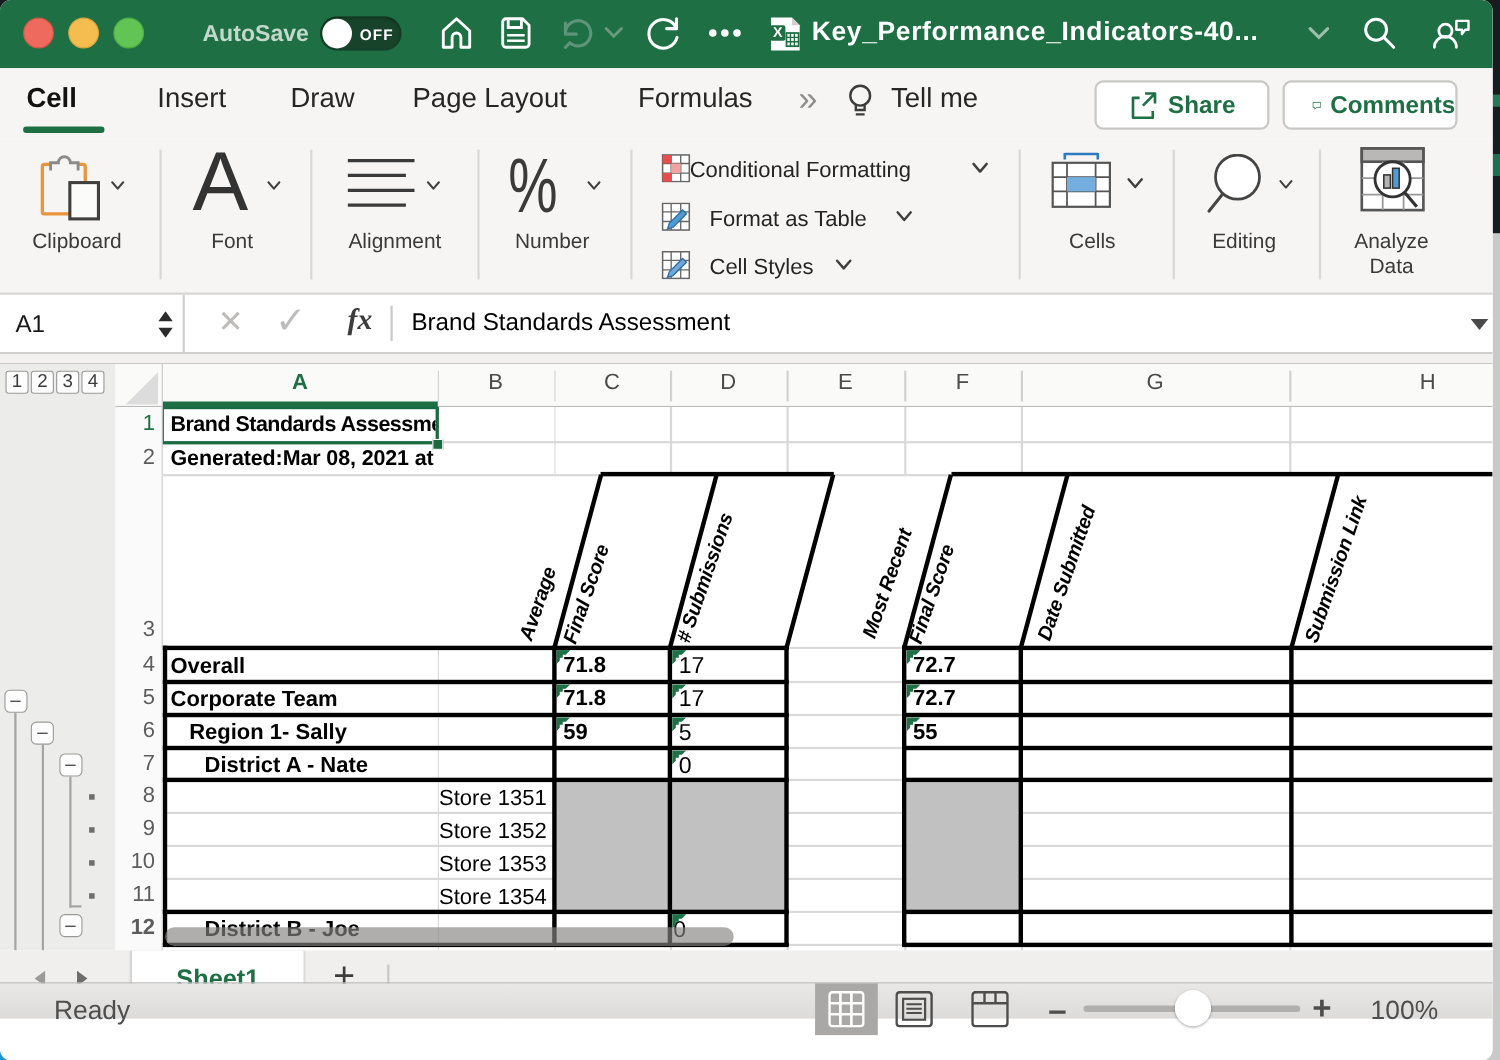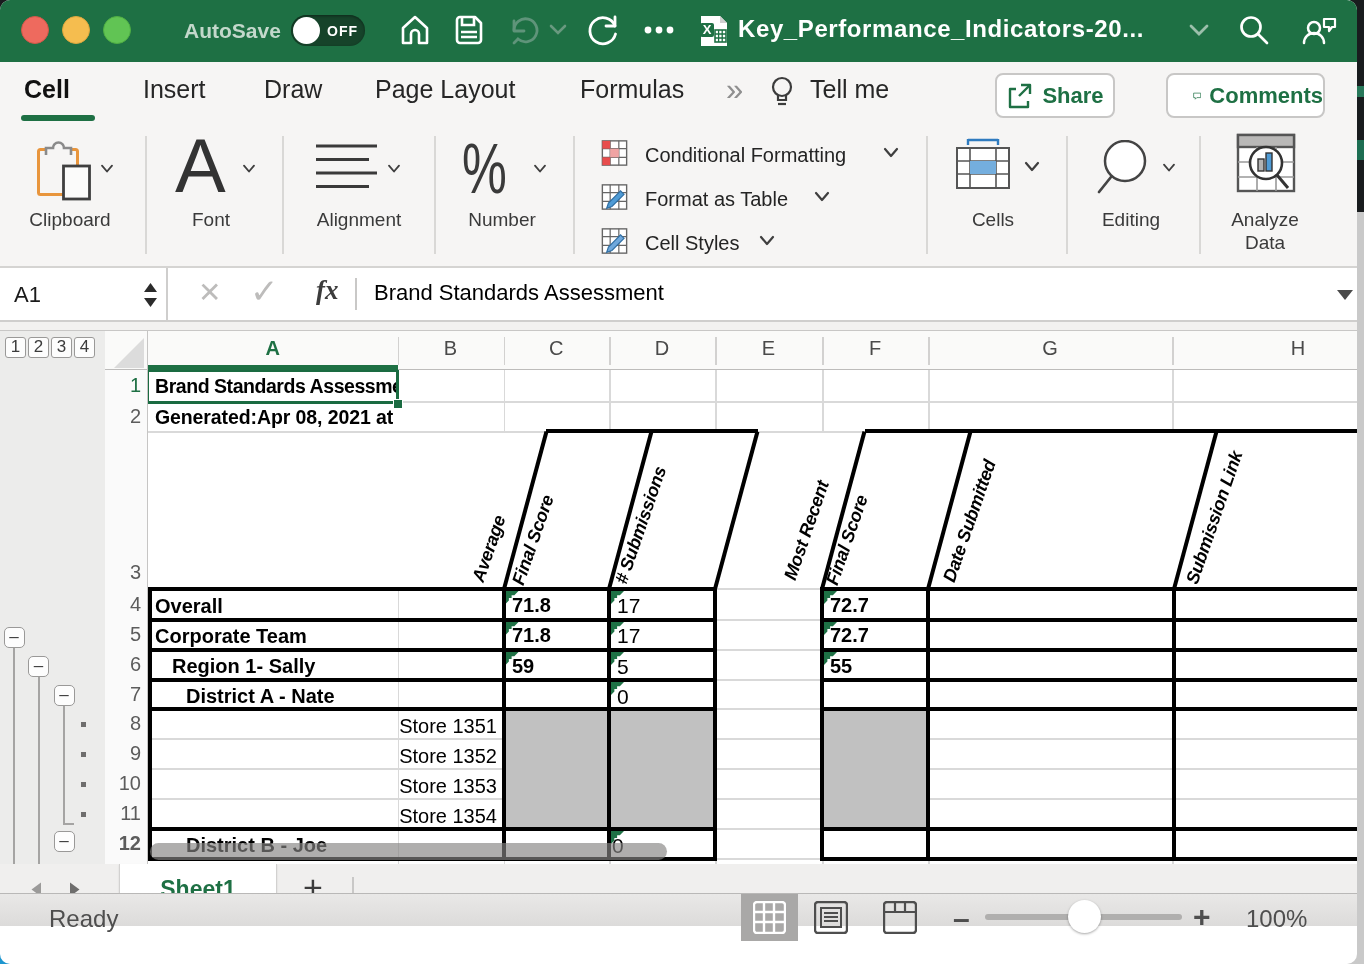--- a/index.html
+++ b/index.html
@@ -103,21 +103,21 @@
       </svg>
 
       <svg class="tbico" style="left:700px;top:15px;" width="28" height="32" viewBox="0 0 28 32">
         <path d="M1 1 H20 L27 8 V31 H1 Z" fill="#fff"></path>
         <path d="M20 1 L27 8 H20 Z" fill="#cfcfcf"></path>
         <rect x="15" y="15" width="11" height="12" fill="#fff" stroke="#1e7044" stroke-width="1.6"></rect>
         <path d="M15 19 h11 M15 23 h11 M18.6 15 v12 M22.2 15 v12" stroke="#1e7044" stroke-width="1.3"></path>
         <rect x="0" y="8" width="14" height="14" rx="2" fill="#1e7044"></rect>
         <text x="7" y="18.5" font-size="13" font-weight="bold" fill="#ffffff" text-anchor="middle" font-family="Liberation Sans, sans-serif">X</text>
       </svg>
-      <div id="title">Key_Performance_Indicators-20...</div>
+      <div id="title">Key_Performance_Indicators-40...</div>
       <svg class="tbico" style="left:1189px;top:24px;" width="20" height="14" viewBox="0 0 20 14">
         <path d="M2 2 L10 10 L18 2" fill="none" stroke="#9cbfab" stroke-width="2.8" stroke-linecap="round"></path>
       </svg>
 
       <svg class="tbico" style="left:1237px;" width="34" height="34" viewBox="0 0 34 34">
         <circle cx="14" cy="14" r="9.5" fill="none" stroke="#fff" stroke-width="2.7"></circle>
         <path d="M21 21 L30 30" stroke="#fff" stroke-width="2.7" stroke-linecap="round"></path>
       </svg>
 
       <svg class="tbico" style="left:1302px;" width="36" height="34" viewBox="0 0 36 34">
@@ -134,21 +134,21 @@
       <div class="rtab" style="left:264px;">Draw</div>
       <div class="rtab" style="left:375px;">Page Layout</div>
       <div class="rtab" style="left:580px;">Formulas</div>
       <div class="abs" style="left:726px;top:10px;font-size:31px;color:#8f8f8f;">»</div>
       <svg class="abs" style="left:768px;top:12px;" width="28" height="38" viewBox="0 0 28 38">
         <circle cx="14" cy="13" r="9" fill="none" stroke="#3c3c3c" stroke-width="2.2"></circle>
         <path d="M10 21 v5 h8 v-5" fill="none" stroke="#3c3c3c" stroke-width="2.2"></path>
         <path d="M10 30 h8" stroke="#3c3c3c" stroke-width="2.2"></path>
       </svg>
       <div class="rtab" style="left:810px;">Tell me</div>
-      <div class="gbtn" style="left:995px;width:120px;">
+      <div class="gbtn" style="left:995px;width:159px;">
         <svg width="28" height="26" viewBox="0 0 28 26">
             <path d="M10 6 H4 v18 h18 v-6" fill="none" stroke="#1e7044" stroke-width="2.4" stroke-linejoin="round"></path>
             <path d="M15 2 h9 v9" fill="none" stroke="#1e7044" stroke-width="2.4" stroke-linejoin="round"></path>
             <path d="M24 2 L13 13" stroke="#1e7044" stroke-width="2.4"></path>
           </svg>
         <span>Share</span>
       </div>
       <div class="gbtn" style="left:1166px;width:159px;padding-left:25px;">
         <svg width="26" height="24" viewBox="0 0 26 24">
             <path d="M2 3 h22 v14 h-12 l-5 5 v-5 h-5 z" fill="none" stroke="#1e7044" stroke-width="2.2" stroke-linejoin="round"></path>
@@ -196,21 +196,21 @@
         </svg>
       <div class="rlabel" style="left:457px;width:90px;">Number</div>
 
       <svg class="abs" style="left:601px;top:14px;" width="27" height="26" viewBox="0 0 30 30">
         <rect x="1" y="1" width="28" height="28" fill="#fff" stroke="#666" stroke-width="1.6"></rect>
         <path d="M1 10 h28 M1 20 h28 M10 1 v28 M20 1 v28" stroke="#666" stroke-width="1.4"></path>
         <rect x="1" y="1" width="9" height="9" fill="#e84c4c"></rect>
           <rect x="10" y="10" width="10" height="10" fill="#f0a3a3"></rect>
           <rect x="1" y="20" width="9" height="9" fill="#e84c4c"></rect>
       </svg>
-      <div class="ritem" style="left:645px;top:18px;">Conditional Formatting</div>
+      <div class="ritem" style="left:627px;top:18px;">Conditional Formatting</div>
       <svg class="abs" style="left:883px;top:21px;" width="16" height="12" viewBox="0 0 16 12">
           <path d="M2 2 L8 9 L14 2" fill="none" stroke="#3f3f3f" stroke-width="2.2" stroke-linecap="round" stroke-linejoin="round"></path>
         </svg>
       <svg class="abs" style="left:601px;top:58px;" width="27" height="26" viewBox="0 0 30 30">
         <rect x="1" y="1" width="28" height="28" fill="#fff" stroke="#666" stroke-width="1.6"></rect>
         <path d="M1 10 h28 M1 20 h28 M10 1 v28 M20 1 v28" stroke="#666" stroke-width="1.4"></path>
         <path d="M26 12 L12 26 l-6 2 2-6 L22 8 Z" fill="#4f9bd5" stroke="#2f6ea3" stroke-width="1.4"></path>
       </svg>
       <div class="ritem" style="left:645px;top:62px;">Format as Table</div>
       <svg class="abs" style="left:814px;top:65px;" width="16" height="12" viewBox="0 0 16 12">
@@ -387,21 +387,21 @@
       <div class="diag" style="left:778px;top:56px;height:163px;"></div>
       <div class="diag" style="left:1024px;top:56px;height:163px;"></div>
       <div class="rot" style="left:340px;top:193px;height:22px;line-height:22px;">Average</div>
       <div class="rot" style="left:380px;top:196px;height:22px;line-height:22px;">Final Score</div>
       <div class="rot" style="left:483px;top:195px;height:22px;line-height:22px;"># Submissions</div>
       <div class="rot" style="left:652px;top:191px;height:22px;line-height:22px;">Most Recent</div>
       <div class="rot" style="left:694px;top:196px;height:22px;line-height:22px;">Final Score</div>
       <div class="rot" style="left:811px;top:193px;height:22px;line-height:22px;">Date Submitted</div>
       <div class="rot" style="left:1054px;top:195px;height:22px;line-height:22px;">Submission Link</div>
       <div class="celltxt" style="left:7px;top:5px;width:241px;overflow:hidden;font-size:19.5px;letter-spacing:-0.45px;">Brand Standards Assessme</div>
-      <div class="celltxt" style="left:7px;top:36px;width:242px;overflow:hidden;font-size:19.5px;letter-spacing:-0.1px;">Generated:Apr 08, 2021 at</div>
+      <div class="celltxt" style="left:7px;top:36px;width:242px;overflow:hidden;font-size:19.5px;letter-spacing:-0.1px;">Generated:Mar 08, 2021 at</div>
       <div class="celltxt" style="left:7px;top:225px;">Overall</div>
       <div class="celltxt" style="left:7px;top:255px;">Corporate Team</div>
       <div class="celltxt" style="left:24px;top:285px;">Region 1- Sally</div>
       <div class="celltxt" style="left:38px;top:315px;">District A - Nate</div>
       <div class="celltxt" style="left:38px;top:464px;">District B - Joe</div>
       <div class="abs" style="left:249px;top:345px;width:100px;text-align:right;font-size:20px;color:#000;">Store 1351</div>
       <div class="abs" style="left:249px;top:375px;width:100px;text-align:right;font-size:20px;color:#000;">Store 1352</div>
       <div class="abs" style="left:249px;top:405px;width:100px;text-align:right;font-size:20px;color:#000;">Store 1353</div>
       <div class="abs" style="left:249px;top:435px;width:100px;text-align:right;font-size:20px;color:#000;">Store 1354</div>
       <div class="celltxt" style="left:364px;top:224px;">71.8</div>

